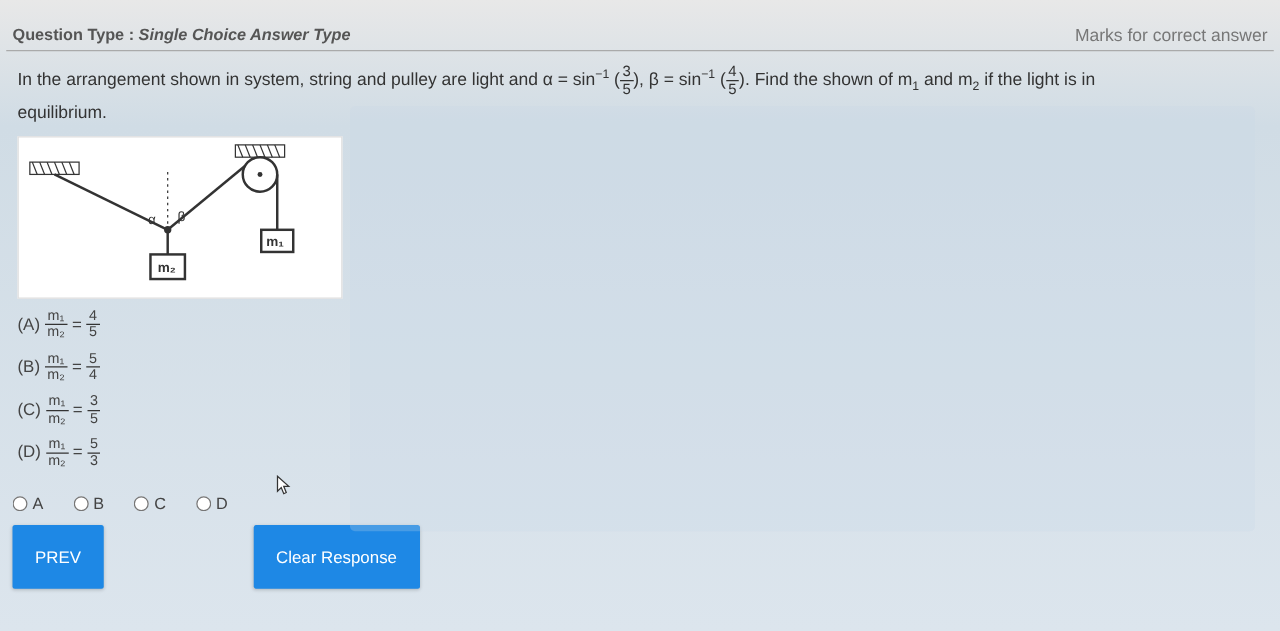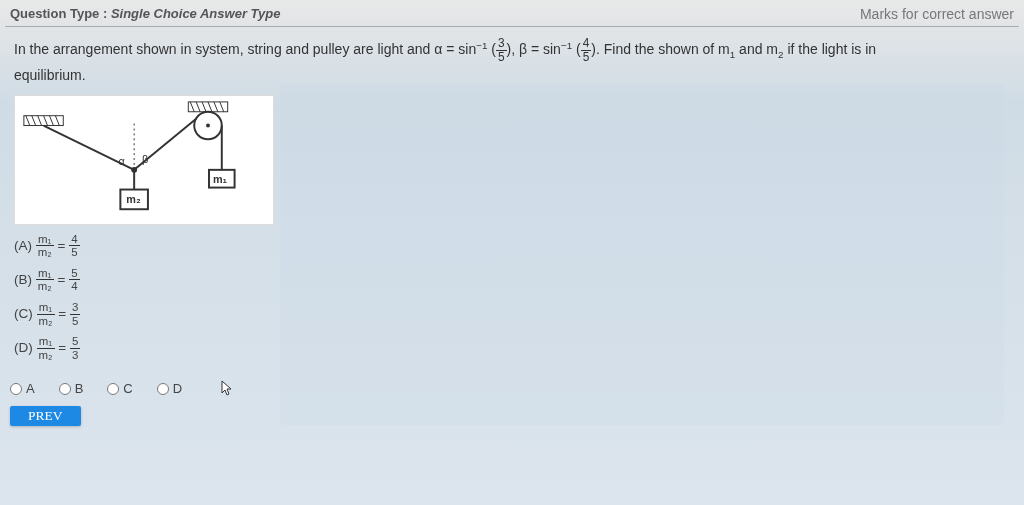--- a/index.html
+++ b/index.html
@@ -5,21 +5,21 @@
     * { margin: 0; padding: 0; box-sizing: border-box; }
     body {
       font-family: Arial, sans-serif;
       background: linear-gradient(to bottom, #e8e8e8 0%, #d0dce5 20%, #dce5ed 100%);
       width: 1024px;
       height: 505px;
       overflow: hidden;
       position: relative;
     }
     .header {
-      padding: 6px 10px 4px;
+      padding: 20px 10px 4px;
       display: flex;
       justify-content: space-between;
       color: #444;
       font-size: 13px;
     }
     .qtype { font-weight: bold; color: #555; }
     .qtype .italic { font-style: italic; font-weight: bold; }
     .divider { height: 1px; background: #aaa; margin: 0 5px; }
     .content {
       padding: 10px 14px 6px;
@@ -52,29 +52,28 @@
     }
     .radio-item { display: flex; align-items: center; gap: 4px; font-size: 13px; color: #444; }
     .radio-item input { width: 12px; height: 12px; }
     .button-row {
       display: flex;
       align-items: center;
       padding: 0 10px 12px;
       gap: 20px;
     }
     .btn {
-      padding: 2px 18px;
+      padding: 18px 18px;
       border: none;
       border-radius: 2px;
       color: #fff;
       font-size: 13.5px;
       font-weight: 500;
       cursor: pointer;
       box-shadow: 0 1px 3px rgba(0,0,0,0.2);
-      font-family: Liberation Serif, serif;
     }
     .btn-blue { background: #1e88e5; }
     .btn-prev { margin-right: 100px; }
     .spacer { flex: 1; }
     .cursor-icon {
       position: absolute;
       left: 220px;
       top: 380px;
       font-size: 16px;
       color: #333;
@@ -203,20 +202,21 @@
     <span>C</span>
   </label>
   <label class="radio-item">
     <input type="radio" name="ans" style="">
     <span>D</span>
   </label>
 </div>
 
 <div class="button-row">
   <button class="btn btn-blue btn-prev">PREV</button>
+  <button class="btn btn-blue">Clear Response</button>
   <div class="spacer"></div>
 </div>
 
 <div class="cursor-icon">
   <svg width="16" height="16" viewBox="0 0 16 16">
       <path d="M2 1 L2 13 L5 10 L7 15 L9 14 L7 9 L11 9 Z" fill="#fff" stroke="#333" stroke-width="1"></path>
     </svg>
 </div>
 
 </body></html>

